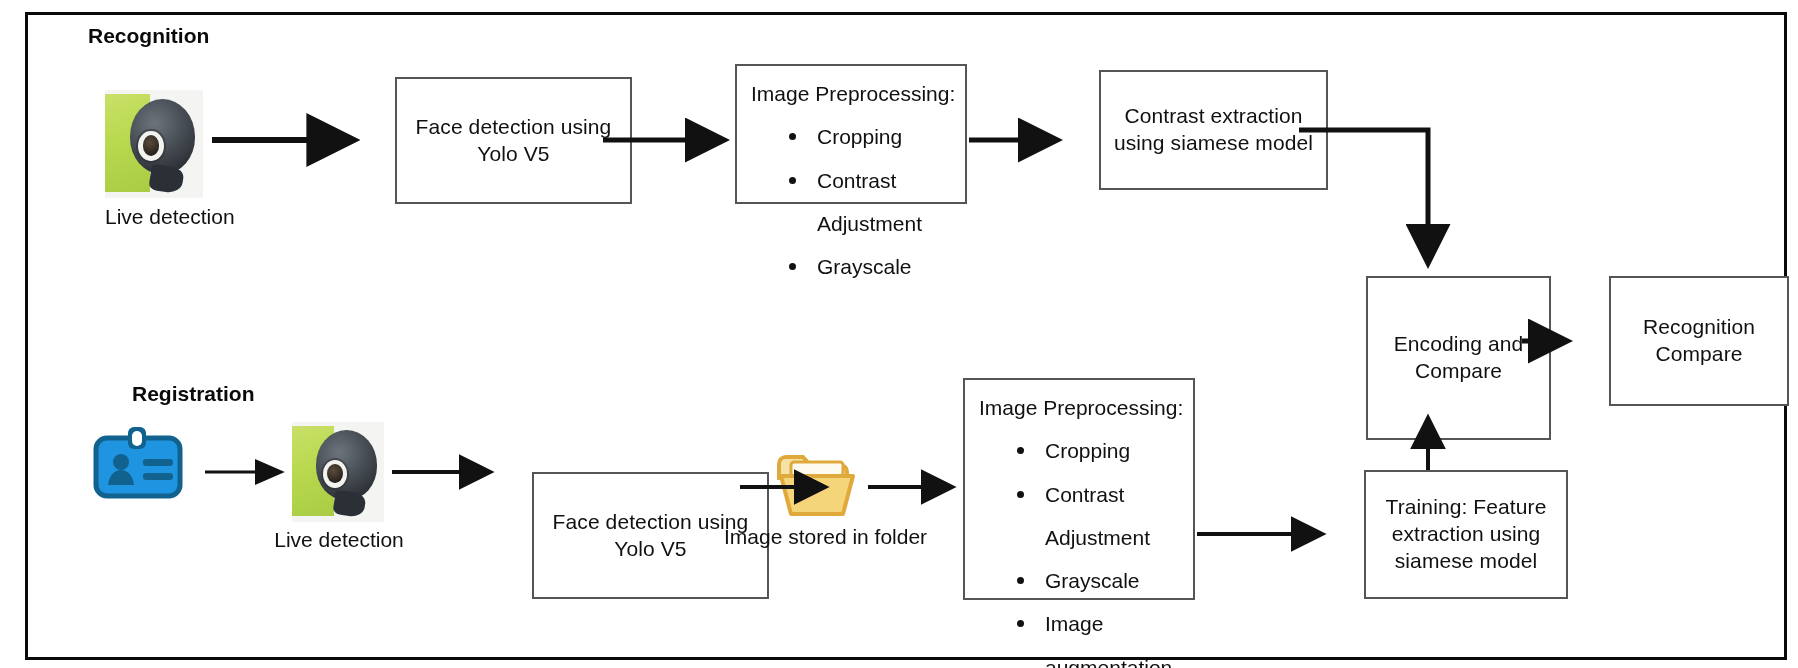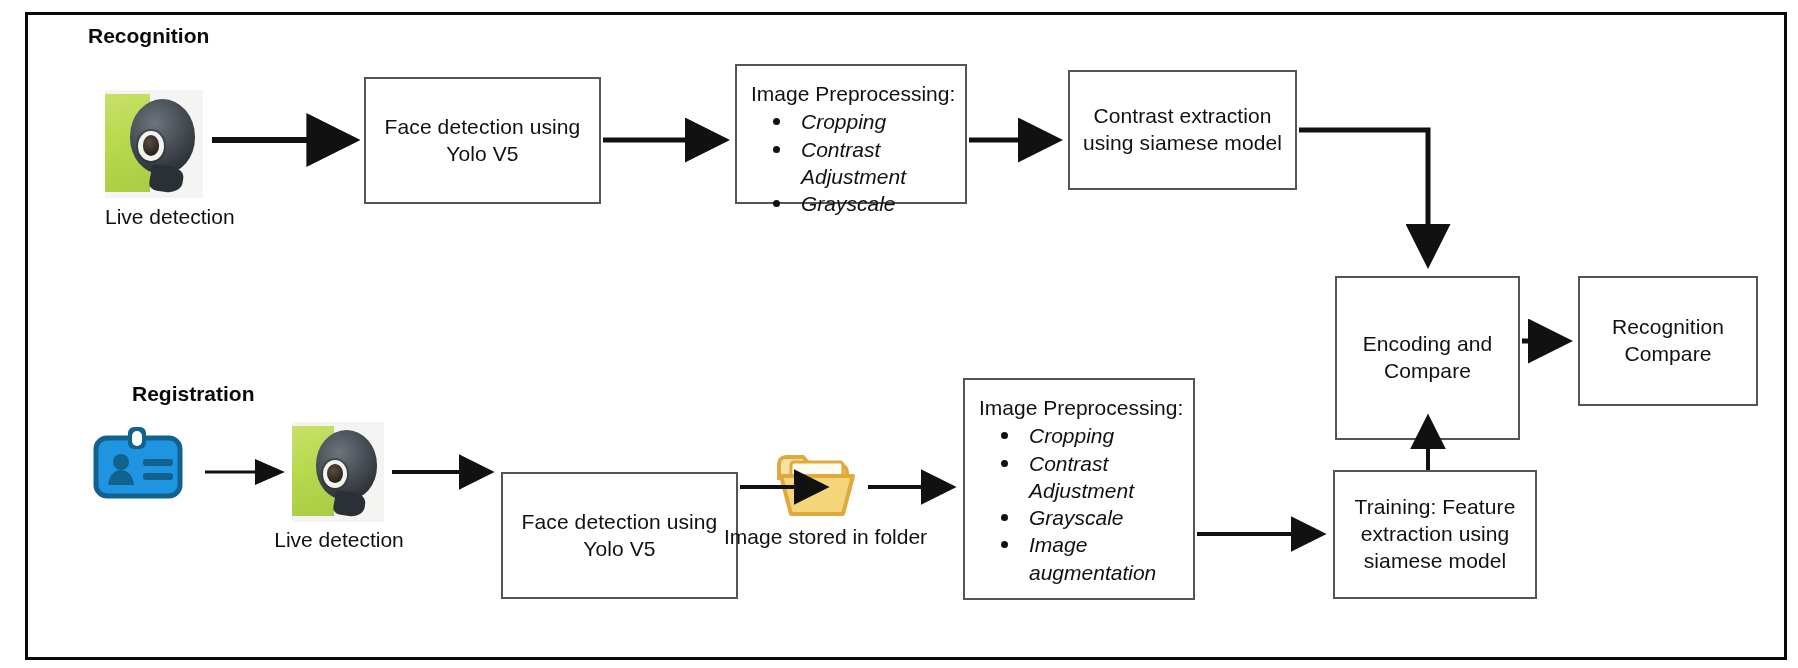--- a/index.html
+++ b/index.html
@@ -23,41 +23,41 @@
     border:2px solid #555555;
     background:#ffffff;
     display:flex;
     align-items:center;
     justify-content:center;
     text-align:center;
     color:#111111;
     font-size:21px;
     line-height:1.28;
     letter-spacing:.1px;
+    margin-left:31px;
   }
   .node .inner{padding:2px 8px;}
   .listnode{
     position:absolute;
     box-sizing:border-box;
     border:2px solid #555555;
     background:#ffffff;
     color:#111111;
     font-size:21px;
     line-height:1.30;
     padding:14px 6px 6px 10px;
   }
   .listnode .title{margin:0 0 1px 4px;white-space:nowrap;}
   .listnode ul{
     margin:0;padding:0 0 0 26px;list-style:none;
   }
   .listnode li{
     position:relative;
-    margin:0;padding:0 0 0 28px;
+    margin:16px;padding:0 0 0 28px;
     white-space:nowrap;
-    font-style:italic;
   }
   .listnode li.bulleted::before{
     content:"";
     position:absolute;
     left:0;top:10px;
     width:7px;height:7px;
     border-radius:50%;
     background:#111111;
   }
   .caption{

